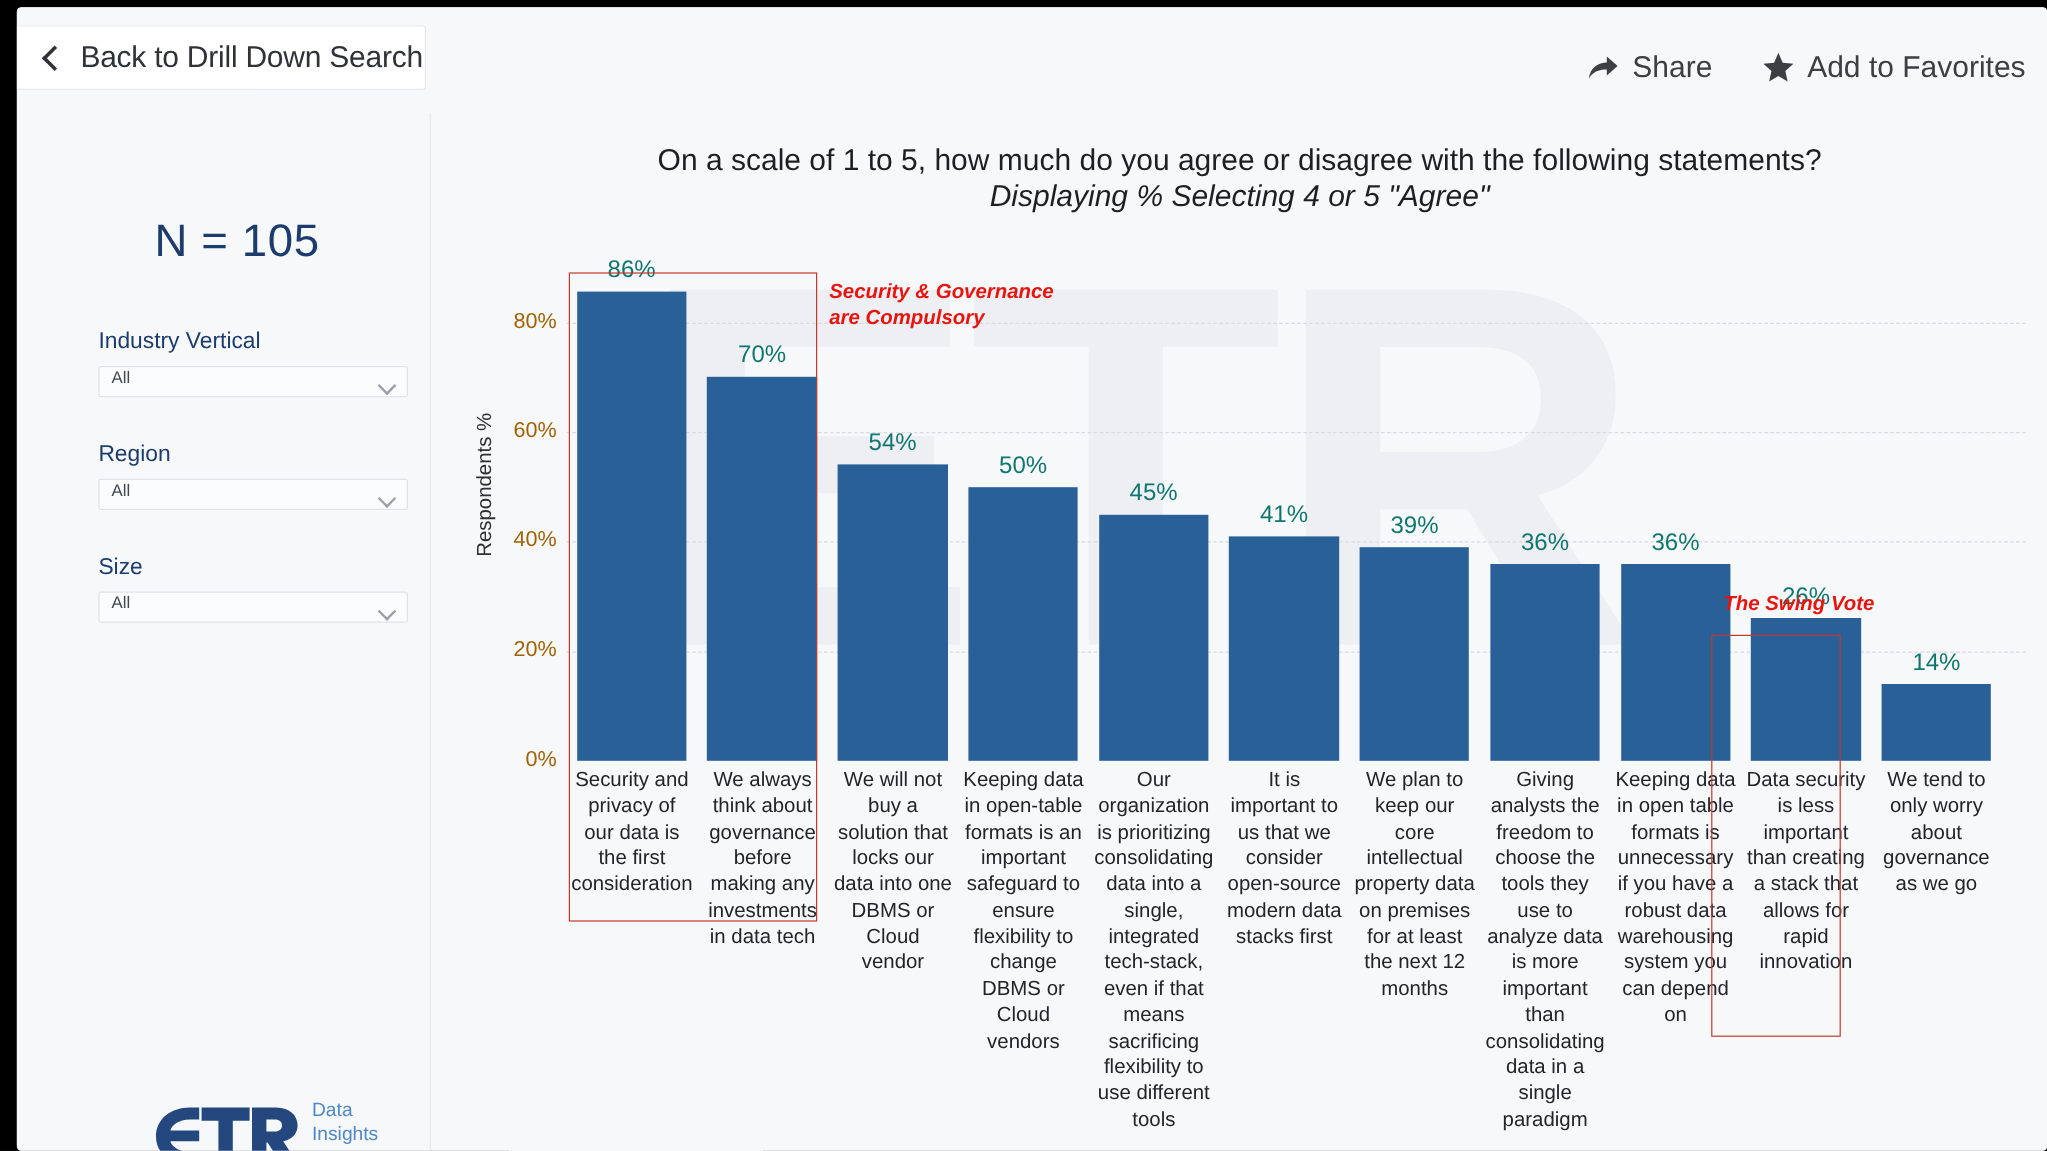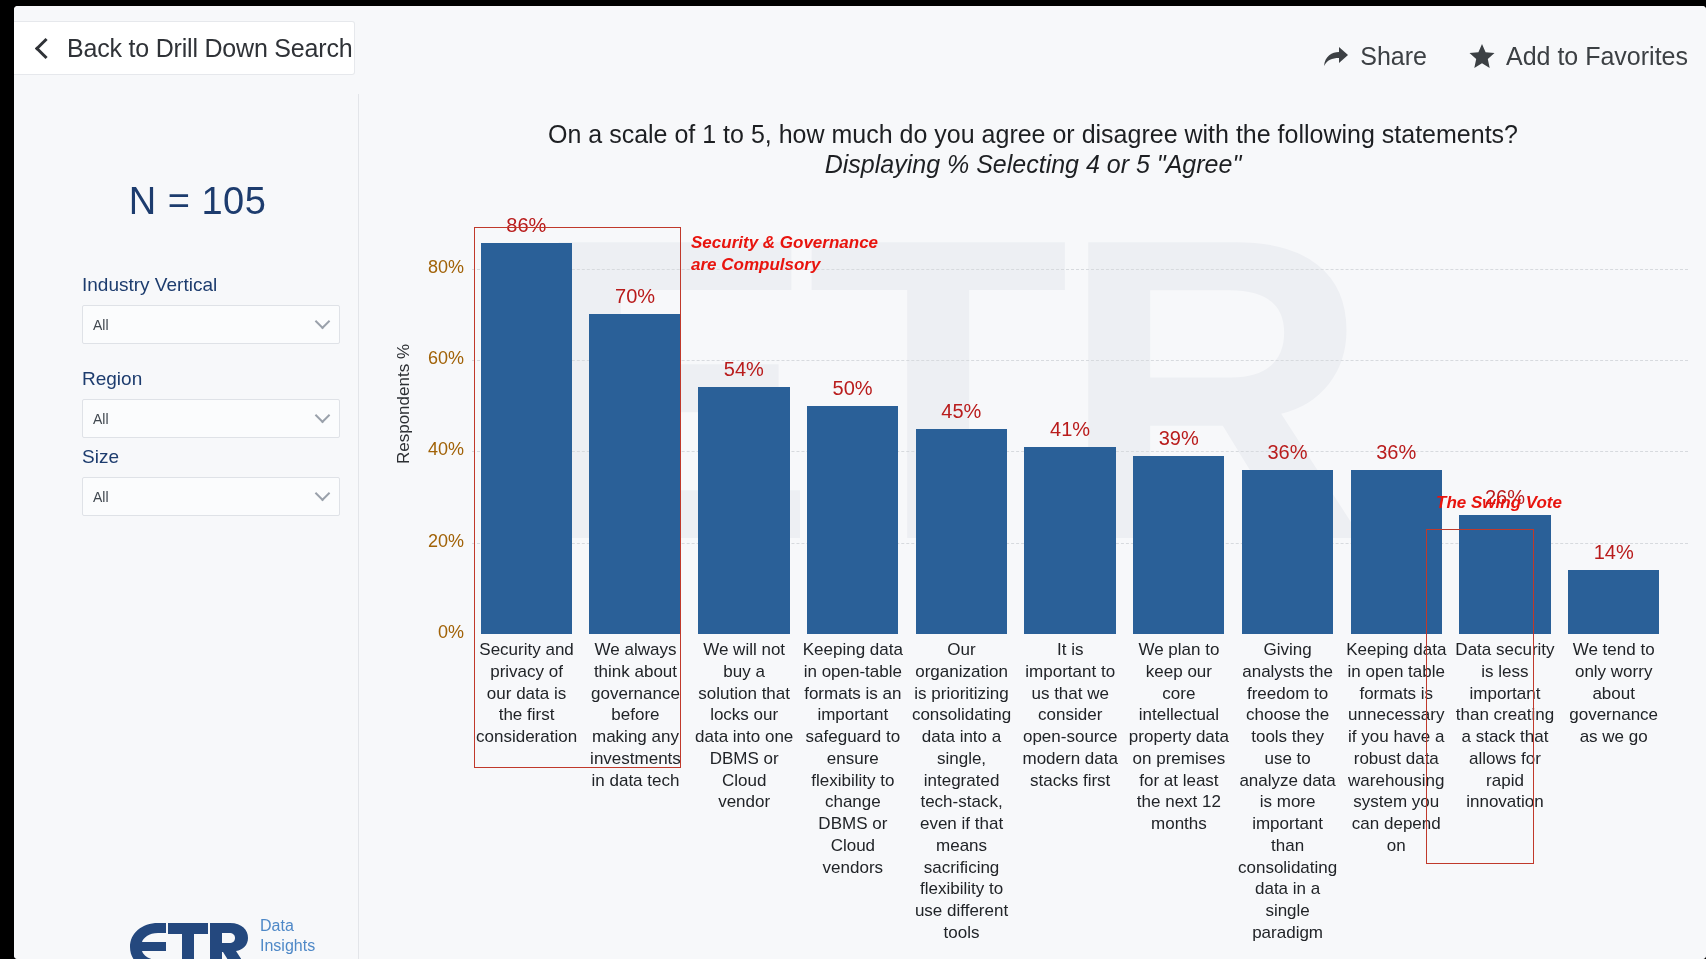--- a/index.html
+++ b/index.html
@@ -70,40 +70,40 @@
     text-align: center;
     font-size: 38px; color: #1d3c6e; font-weight: 400;
     letter-spacing: 0.5px;
     padding-left: 23px;
   }
   .filter { position: absolute; left: 68px; width: 258px; }
   .filter-label {
     font-size: 19px; color: #1d3c6e; margin-bottom: 9px;
   }
   .filter-select {
-    width: 258px; height: 39px;
+    width: 258px; height: 26px;
     background: #fbfcfd;
     border: 1px solid #dfe2e7;
     border-radius: 2px;
-    display: flex; align-items: center;
+    display: flex; align-items: flex-start;
     padding: 0 10px;
     cursor: pointer;
     position: relative;
   }
   .filter-value { font-size: 14px; color: #40474f; }
   .sel-chevron {
     position: absolute; right: 11px; top: 10px;
     width: 11px; height: 11px;
     border-left: 2px solid #9aa1ab;
     border-bottom: 2px solid #9aa1ab;
     transform: rotate(-45deg);
   }
   .f1 { top: 180px; }
   .f2 { top: 274px; }
-  .f3 { top: 352px; }
+  .f3 { top: 368px; }
 
   .etr-logo {
     position: absolute; left: 108px; top: 822px;
     display: flex; align-items: center; gap: 10px;
   }
   .etr-tag {
     display: flex; flex-direction: column;
     font-size: 16px; color: #4e88c7; line-height: 1.28;
   }
 
@@ -172,21 +172,21 @@
     display: flex; align-items: flex-end;
   }
   .bar-col {
     flex: 1;
     height: 100%;
     display: flex; flex-direction: column;
     align-items: center; justify-content: flex-end;
     position: relative;
   }
   .bar-val {
-    font-size: 20px; color: #b91c1c;
+    font-size: 20px; color: #0f766e;
     margin-bottom: 6px;
   }
   .bar {
     width: 84%;
     background: #2a6098;
   }
   .cat-labels {
     position: absolute;
     left: 112px; top: 545px;
     width: 1196px;

